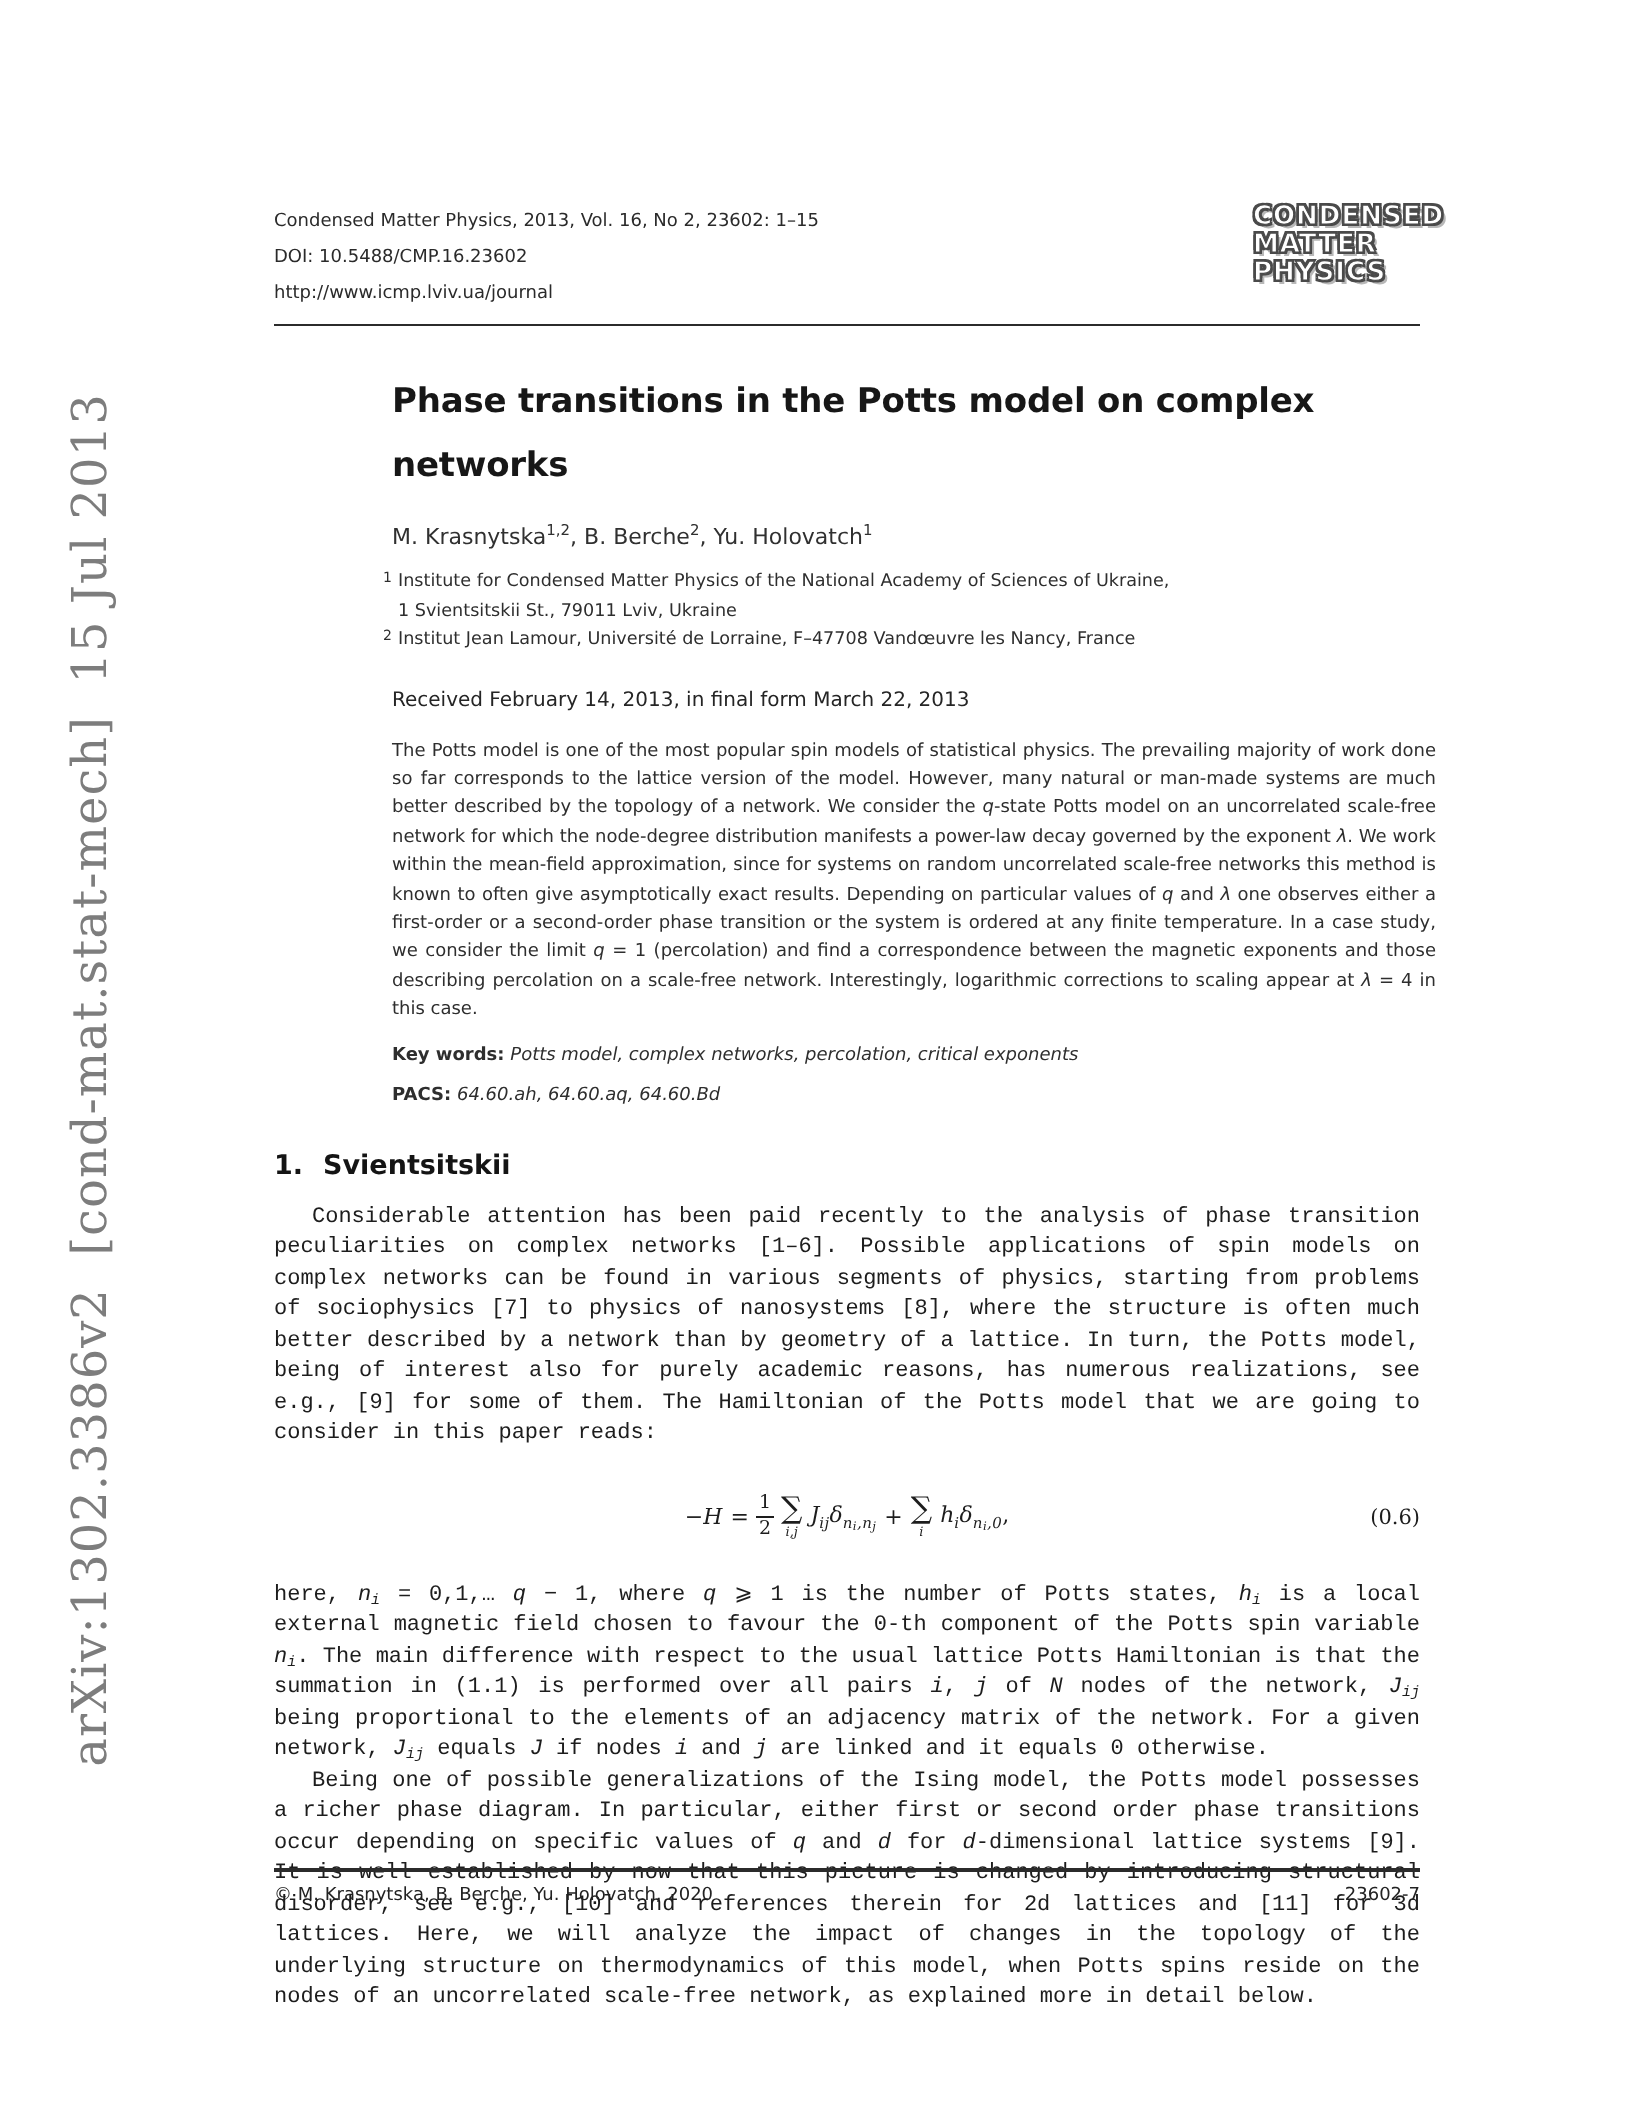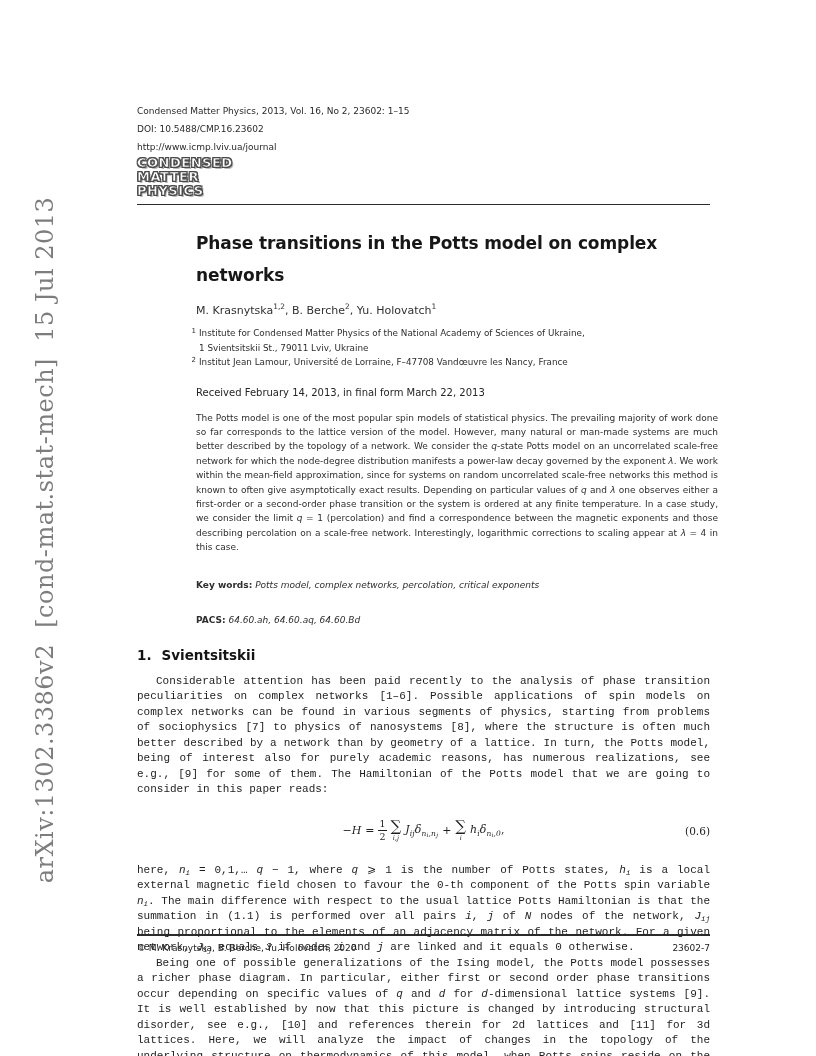--- a/index.html
+++ b/index.html
@@ -9,21 +9,21 @@
   }
   
   .watermark{
     position:absolute;left:45px;top:540px;
     transform:translate(-50%,-50%) rotate(-90deg);
     white-space:pre;font-family:"DejaVu Serif","Liberation Serif",serif;
     font-size:24px;color:#7d7d7d;letter-spacing:.5px;
   }
   
   .content{position:absolute;left:137px;top:102px;width:573px;}
-  .header-row{display:flex;justify-content:space-between;align-items:flex-start;flex-direction:column;}
+  .header-row{display:flex;justify-content:space-between;align-items:flex-start;}
   .header-lines{font-size:9px;line-height:18px;color:#2a2a2a;}
   .logo{
     margin-right:-12px;text-align:left;
     font-weight:800;font-size:13px;line-height:14px;letter-spacing:.5px;
     color:#ffffff;
     -webkit-text-stroke:.6px #4a4a4a;
     text-shadow:-1px -1px 0 #4a4a4a,1px -1px 0 #4a4a4a,-1px 1px 0 #4a4a4a,1px 1px 0 #4a4a4a,2px 2px 0 #b8b8b8;
   }
   .rule{border:none;border-top:1px solid #2b2b2b;margin:6px 0 0 0;}
   .title{
@@ -33,21 +33,21 @@
   .authors{margin:13px 0 0 59px;font-size:11px;color:#303030;}
   .affs{margin:9px 0 0 47px;font-size:8.8px;line-height:14.5px;color:#2e2e2e;}
   .aff{display:flex;}
   .aff-num{width:12px;text-align:right;padding-right:3px;font-size:7px;position:relative;top:-2px;}
   .aff-text{flex:1;}
   .received{margin:17px 0 0 59px;font-size:10px;color:#252525;}
   .abstract{
     margin:13px 0 0 59px;width:522px;text-align:justify;
     font-size:9px;line-height:14.4px;color:#2e2e2e;
   }
-  .kwline{margin:25px 0 0 59px;font-size:9px;color:#2e2e2e;}
+  .kwline{margin:10px 0 0 59px;font-size:9px;color:#2e2e2e;}
   .kw-label{font-weight:700;}
   .kw-text{font-style:italic;}
   .section{
     margin:22px 0 0 0;font-size:13.5px;font-weight:700;color:#141414;
   }
   .section-num{margin-right:10px;}
   .bodytext{
     margin:11px 0 0 0;font-family:Liberation Mono, monospace;
     font-size:11px;line-height:15.5px;color:#1d1d1d;text-align:justify;
   }

